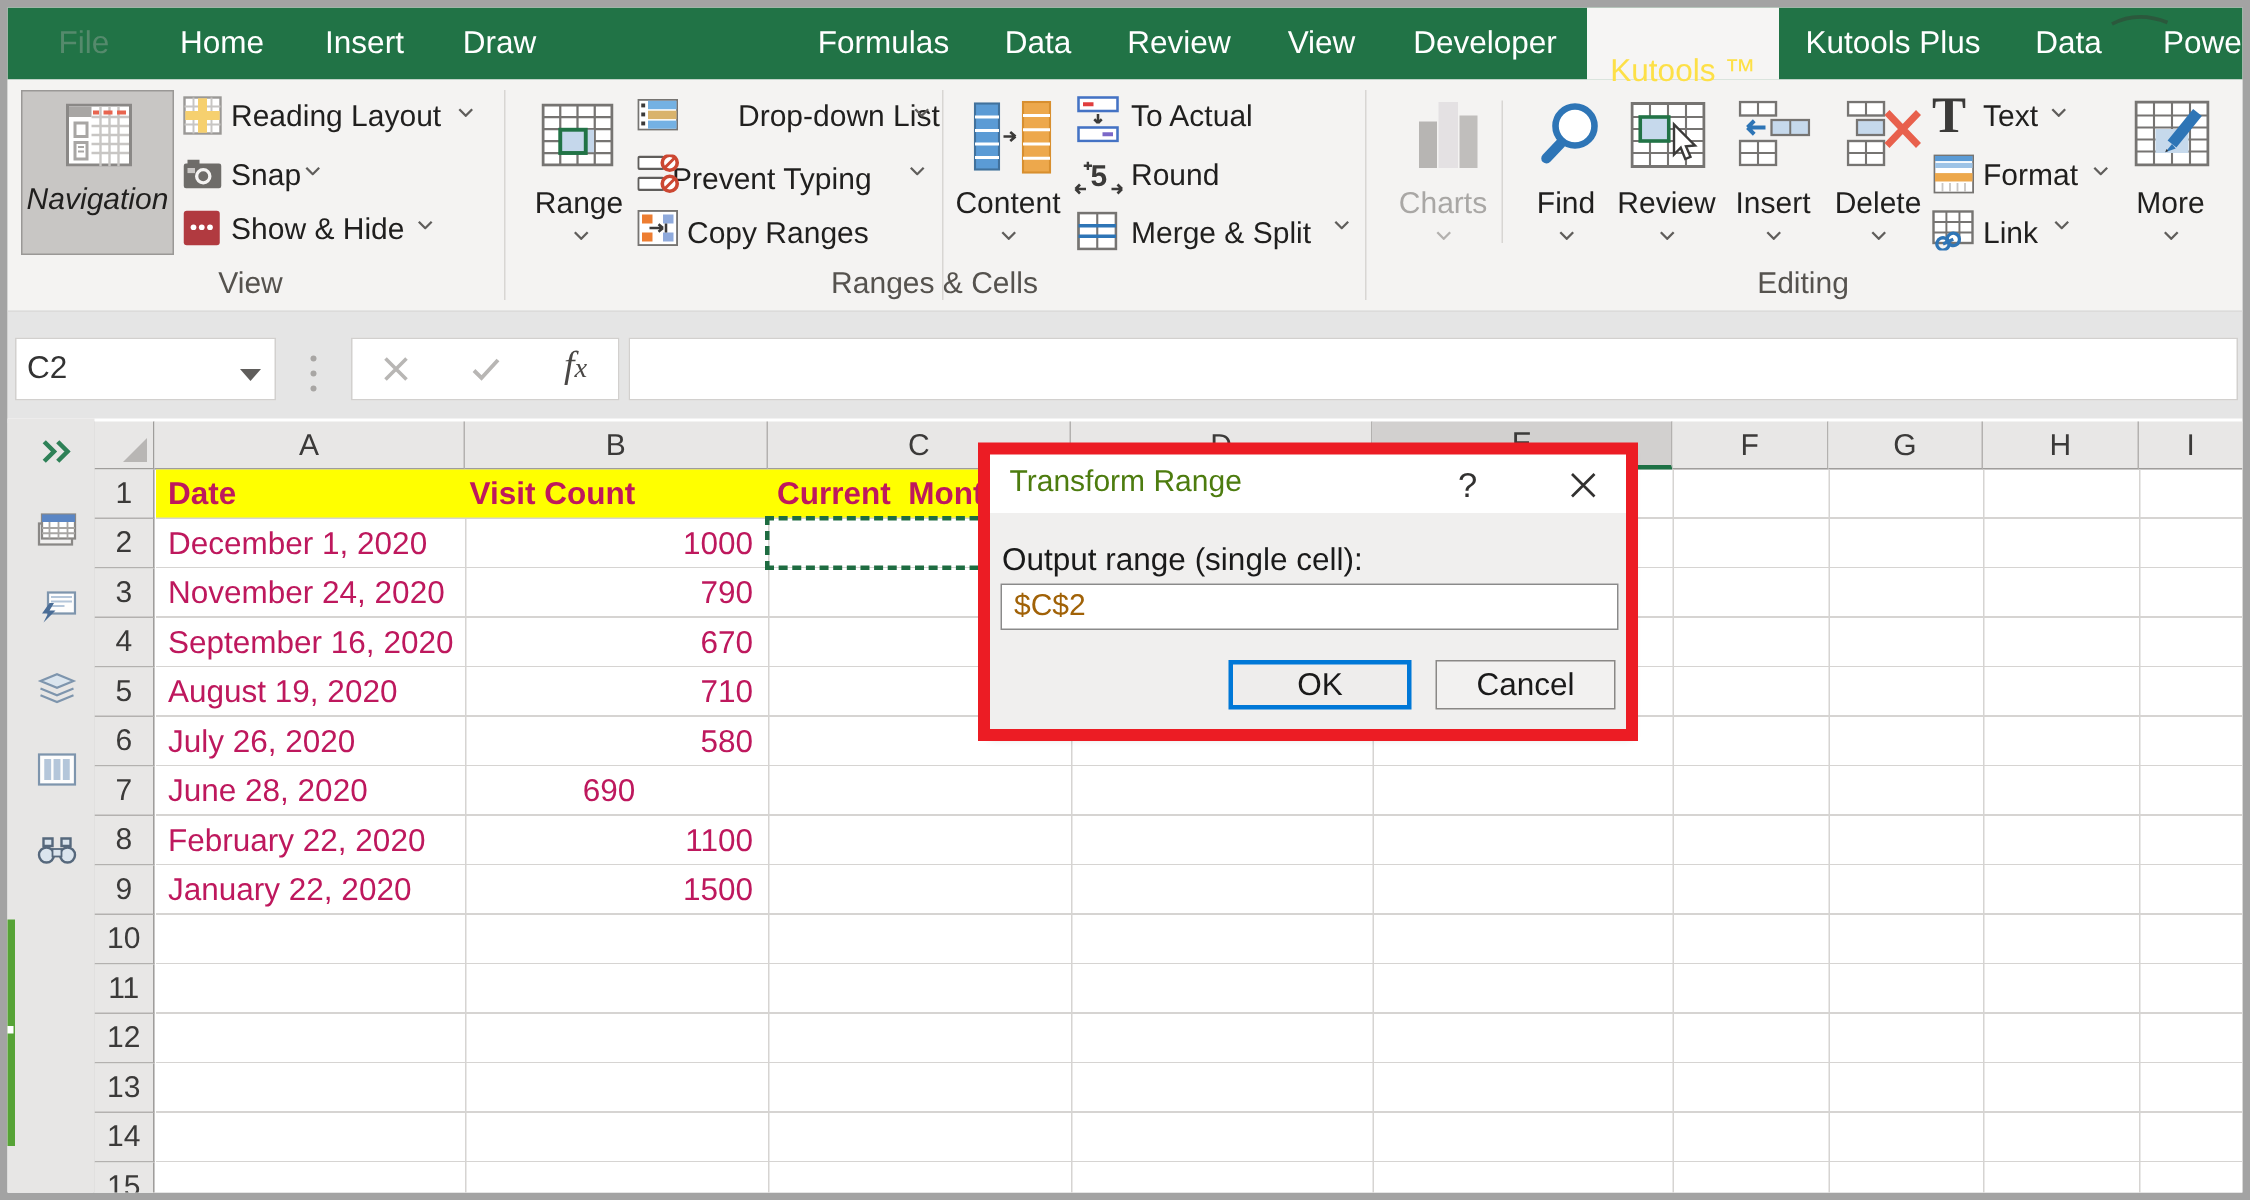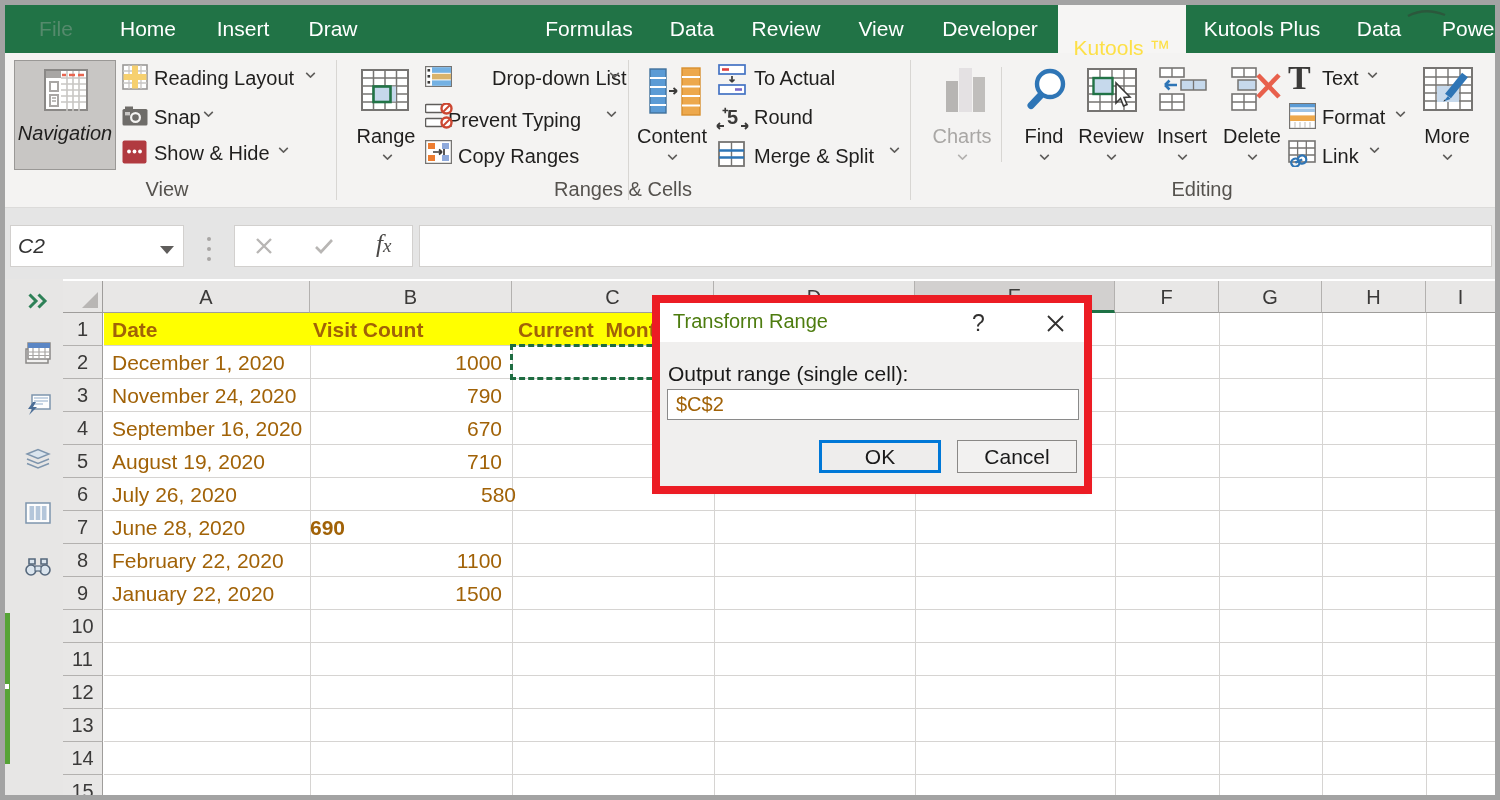--- a/index.html
+++ b/index.html
@@ -20,21 +20,21 @@
 .chev { position:absolute; width:11px; height:6px; }
 
 #fbar { position:absolute; left:0; top:202px; width:1490px; height:75px; background:#e5e5e5; border-top:1px solid #dcdbda; }
 .wbox { position:absolute; top:17px; height:42px; background:#fff; border:1px solid #d2d0ce; }
 
 #sheet { position:absolute; left:0; top:274px; width:1490px; height:518px; background:#fff; }
 #sidebar { position:absolute; left:0; top:274px; width:58px; height:518px; background:#e7e6e5; }
 .colhdr { position:absolute; top:2px; height:32px; background:#e8e7e6; border-right:1px solid #b3b1af; border-bottom:1px solid #9f9d9b; color:#3b3a39; font-size:20px; text-align:center; line-height:32px; }
 .rowhdr { width:40px; height:33px; background:#e8e7e6; border-right:1px solid #9f9d9b; border-bottom:1px solid #b3b1af; color:#3b3a39; font-size:20px; text-align:center; line-height:32px; }
 .vline { position:absolute; top:34px; width:1px; height:484px; background:#d6d4d2; }
-.cell { position:absolute; font-size:21px; color:#a16207; line-height:33px; white-space:nowrap; }
+.cell { position:absolute; font-size:21px; color:#be185d; line-height:33px; white-space:nowrap; }
 </style>
 </head>
 <body>
 <div id="app">
 
   <div id="tabs">
     <div class="tab" style="left:51px; color:#558a6c;">File</div>
     <div class="tab" style="left:143px;">Home</div>
     <div class="tab" style="left:238px;">Insert</div>
     <div class="tab" style="left:328px;">Draw</div>
@@ -278,21 +278,21 @@
     <svg class="chev" style="left:1364px; top:94px;" viewBox="0 0 12 7">
         <path d="M1 1 L6 6 L11 1" stroke="#5f5d5b" stroke-width="1.8" fill="none"></path>
       </svg>
     <svg class="chev" style="left:1437px; top:101px;" viewBox="0 0 12 7">
         <path d="M1 1 L6 6 L11 1" stroke="#5f5d5b" stroke-width="1.8" fill="none"></path>
       </svg>
   </div>
 
   <div id="fbar">
     <div class="wbox" style="left:5px; width:174px;"></div>
-    <div style="position:absolute; left:13px; top:17px; height:42px; line-height:42px; font-size:21px; color:#333;font-style:italic;">C2</div>
+    <div style="position:absolute; left:13px; top:17px; height:42px; line-height:42px; font-size:21px; color:#333;">C2</div>
     <div class="wbox" style="left:229px; width:179px;"></div>
     <div class="wbox" style="left:414px; width:1073px;"></div>
     <div class="abs" style="left:155px; top:38px; width:0; height:0; border-left:7px solid transparent; border-right:7px solid transparent; border-top:8px solid #5f5d5b;"></div>
     <svg class="abs" style="left:201px; top:27px;" width="6" height="30" viewBox="0 0 6 30">
       <circle cx="3" cy="4" r="2" fill="#a8a6a4"></circle>
         <circle cx="3" cy="14" r="2" fill="#a8a6a4"></circle>
         <circle cx="3" cy="24" r="2" fill="#a8a6a4"></circle>
     </svg>
     <svg class="abs" style="left:250px; top:29px;" width="18" height="18" viewBox="0 0 18 18">
       <path d="M2 2 L16 16 M16 2 L2 16" stroke="#b8b6b4" stroke-width="2.4"></path>
@@ -360,22 +360,22 @@
     <div class="cell" style="left:107px; top:133px;">September 16, 2020</div>
     <div class="cell" style="left:107px; top:166px;">August 19, 2020</div>
     <div class="cell" style="left:107px; top:199px;">July 26, 2020</div>
     <div class="cell" style="left:107px; top:232px;">June 28, 2020</div>
     <div class="cell" style="left:107px; top:265px;">February 22, 2020</div>
     <div class="cell" style="left:107px; top:298px;">January 22, 2020</div>
     <div class="cell" style="left:305px; top:67px; width:192px; text-align:right;">1000</div>
     <div class="cell" style="left:305px; top:100px; width:192px; text-align:right;">790</div>
     <div class="cell" style="left:305px; top:133px; width:192px; text-align:right;">670</div>
     <div class="cell" style="left:305px; top:166px; width:192px; text-align:right;">710</div>
-    <div class="cell" style="left:305px; top:199px; width:192px; text-align:right;margin-left:14px;">580</div>
-    <div class="cell" style="left:305px; top:232px; width:192px; text-align:left;font-weight:bold;">690</div>
+    <div class="cell" style="left:305px; top:199px; width:192px; text-align:right;">580</div>
+    <div class="cell" style="left:305px; top:232px; width:192px; text-align:center;">690</div>
     <div class="cell" style="left:305px; top:265px; width:192px; text-align:right;">1100</div>
     <div class="cell" style="left:305px; top:298px; width:192px; text-align:right;">1500</div>
 
     <div style="position:absolute; left:505px; top:65px; width:206px; height:36px; border:3px dashed #1e6c41;"></div>
   </div>
   <div id="sidebar">
     <svg class="abs" style="left:22px; top:14px;" width="22" height="16" viewBox="0 0 22 16">
       <path d="M2.5 1.5 L9 8 L2.5 14.5 M11.5 1.5 L18 8 L11.5 14.5" stroke="#2e8157" stroke-width="3" fill="none"></path>
     </svg>
     <svg class="abs" style="left:19px; top:62px;" width="28" height="24" viewBox="0 0 28 24">

